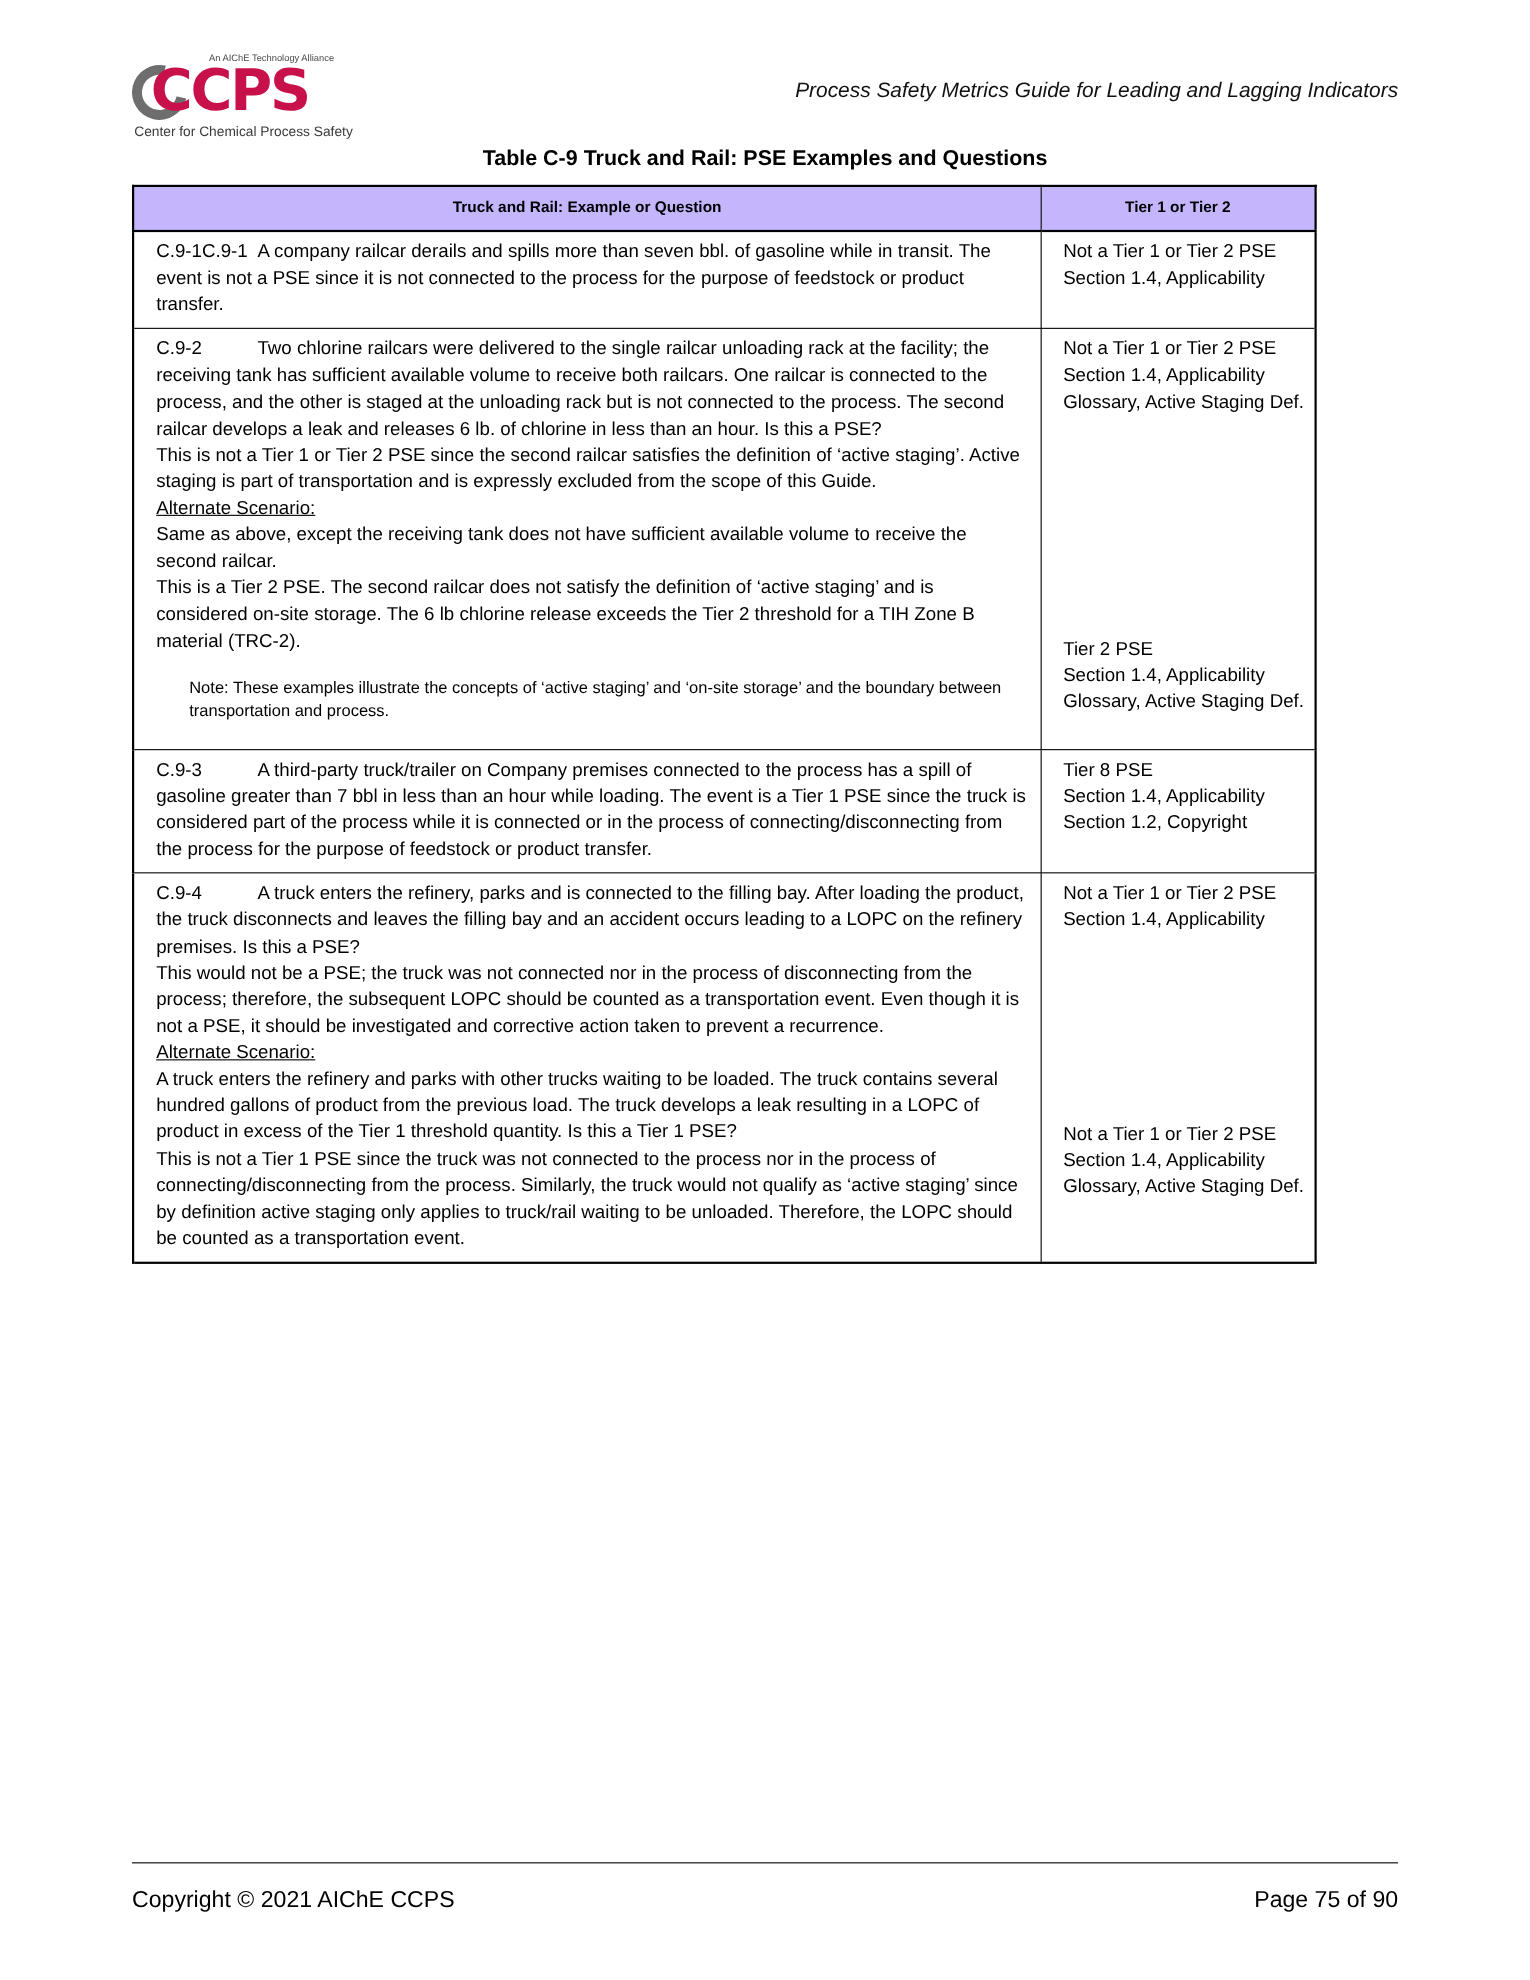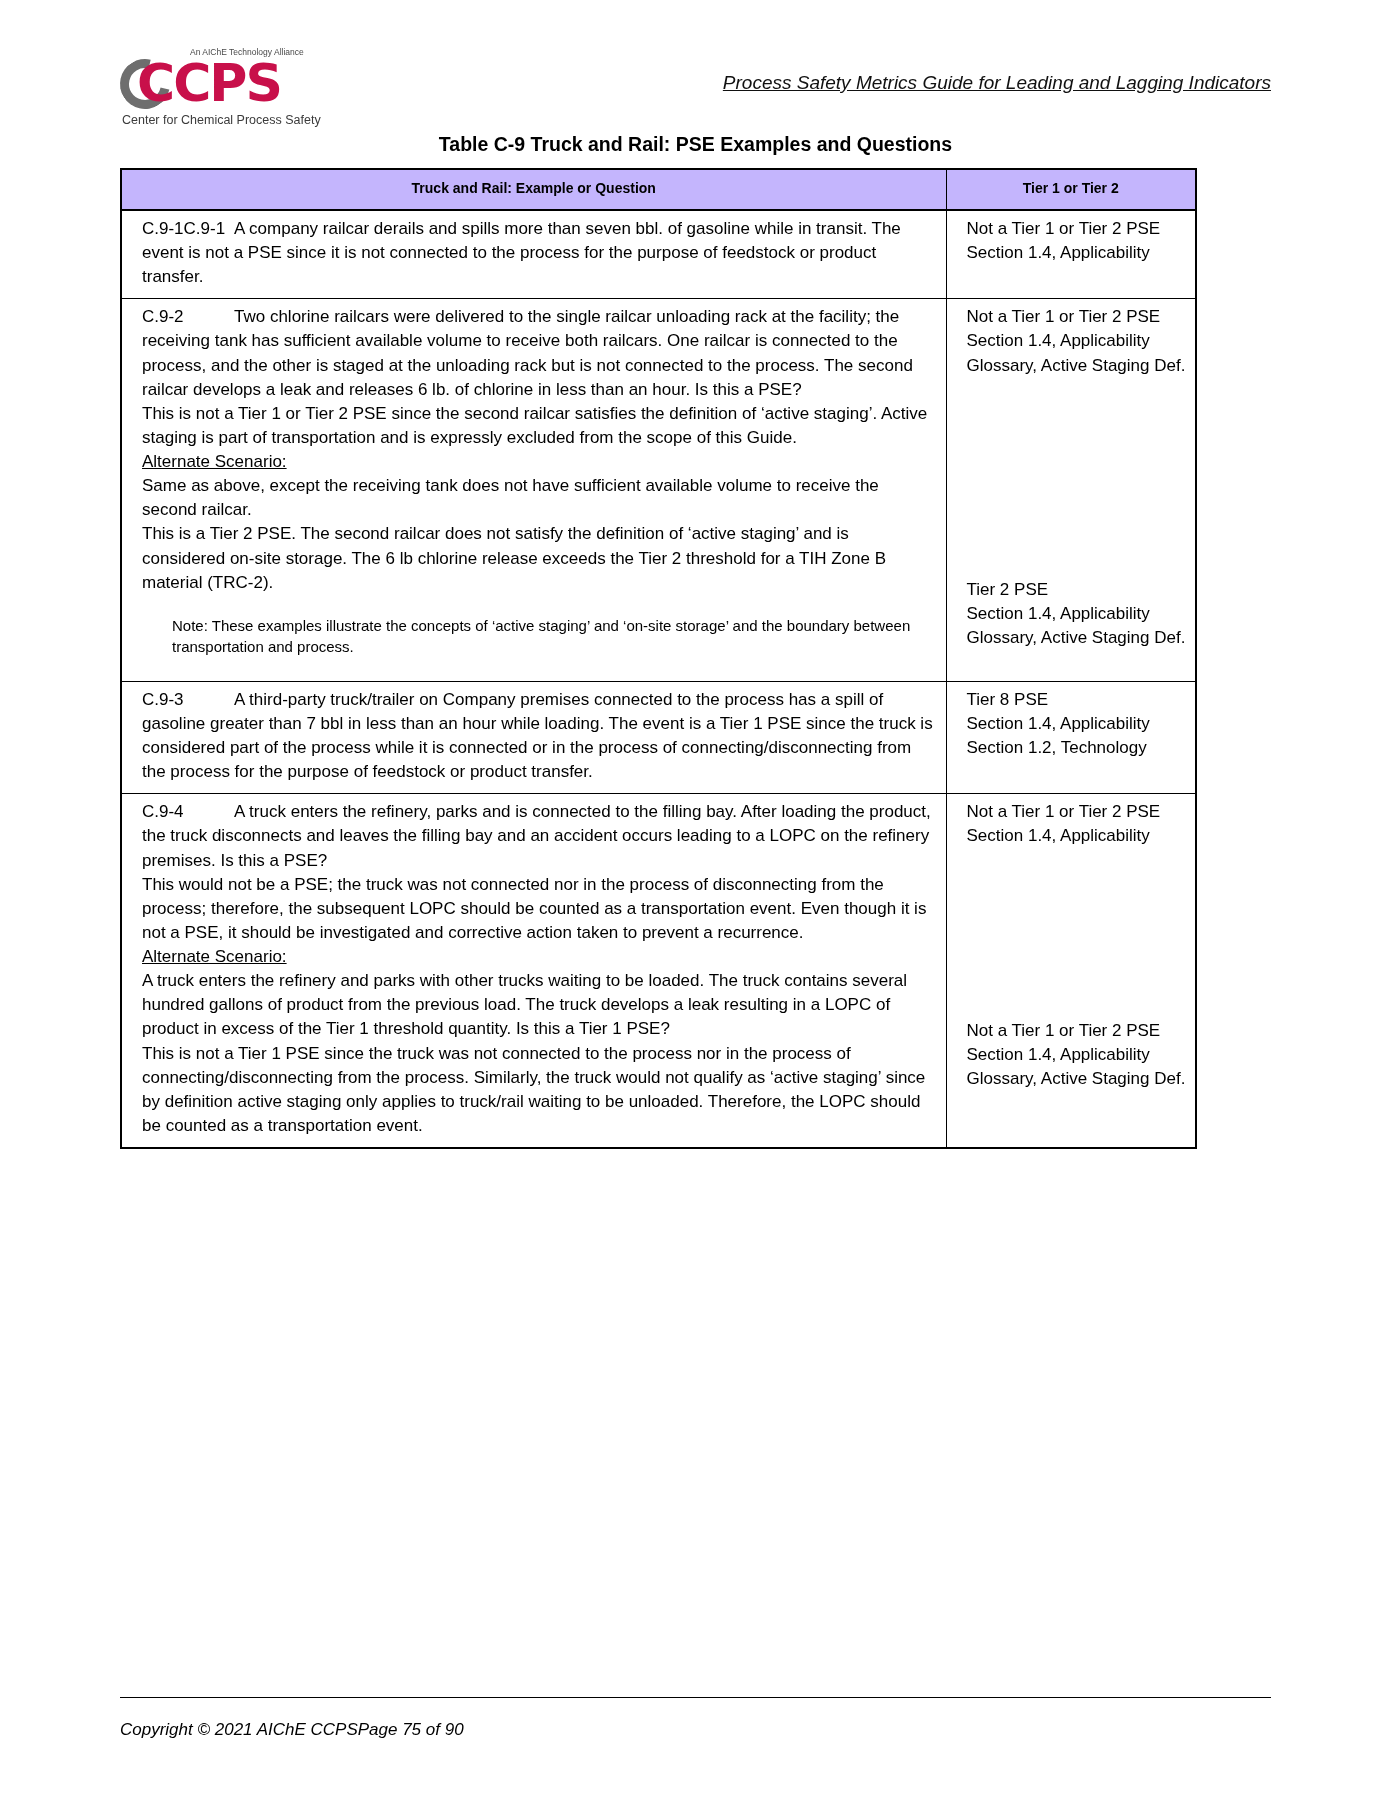--- a/index.html
+++ b/index.html
@@ -82,21 +82,20 @@
     white-space: nowrap;
   }
   .doc-header-title {
     position: absolute;
     right: 0;
     top: 72px;
     font-style: italic;
     font-size: 19px;
     white-space: nowrap;
     color: #111111;
-    text-decoration: underline;
   }
 
   
   .table-title {
     text-align: center;
     font-weight: bold;
     font-size: 19.5px;
     margin: 18px 0 12px 0;
   }
 
@@ -171,22 +170,22 @@
     left: 120px;
     right: 120px;
     bottom: 60px;
   }
   .footer-rule {
     border-top: 1.5px solid #000;
     margin-bottom: 22px;
   }
   .footer-row {
     display: flex;
-    font-style: italic;
-    font-size: 17px;
+    justify-content: space-between;
+    font-size: 21px;
   }
 </style>
 </head>
 <body>
 
 <div class="page">
 
   <div class="header">
     <div class="logo">
       <div class="logo-marks">
@@ -245,21 +244,21 @@
           </td>
         </tr>
 
         <tr>
           <td class="col-a">
             <p class="para"><span class="lead-num">C.9-3</span>A third-party truck/trailer on Company premises connected to the process has a spill of gasoline greater than 7 bbl in less than an hour while loading. The event is a Tier 1 PSE since the truck is considered part of the process while it is connected or in the process of connecting/disconnecting from the process for the purpose of feedstock or product transfer.</p>
           </td>
           <td class="col-b">
             <p class="ans-line">Tier 8 PSE</p>
             <p class="ans-line">Section 1.4, Applicability</p>
-            <p class="ans-line">Section 1.2, Technology</p>
+            <p class="ans-line">Section 1.2, Copyright</p>
           </td>
         </tr>
 
         <tr>
           <td class="col-a">
             <p class="para"><span class="lead-num">C.9-4</span>A truck enters the refinery, parks and is connected to the filling bay. After loading the product, the truck disconnects and leaves the filling bay and an accident occurs leading to a LOPC on the refinery premises. Is this a PSE?</p>
             <p class="para">This would not be a PSE; the truck was not connected nor in the process of disconnecting from the process; therefore, the subsequent LOPC should be counted as a transportation event. Even though it is not a PSE, it should be investigated and corrective action taken to prevent a recurrence.</p>
             <p class="para alt-head">Alternate Scenario:</p>
             <p class="para">A truck enters the refinery and parks with other trucks waiting to be loaded. The truck contains several hundred gallons of product from the previous load. The truck develops a leak resulting in a LOPC of product in excess of the Tier 1 threshold quantity. Is this a Tier 1 PSE?</p>
             <p class="para">This is not a Tier 1 PSE since the truck was not connected to the process nor in the process of connecting/disconnecting from the process. Similarly, the truck would not qualify as ‘active staging’ since by definition active staging only applies to truck/rail waiting to be unloaded. Therefore, the LOPC should be counted as a transportation event.</p>

